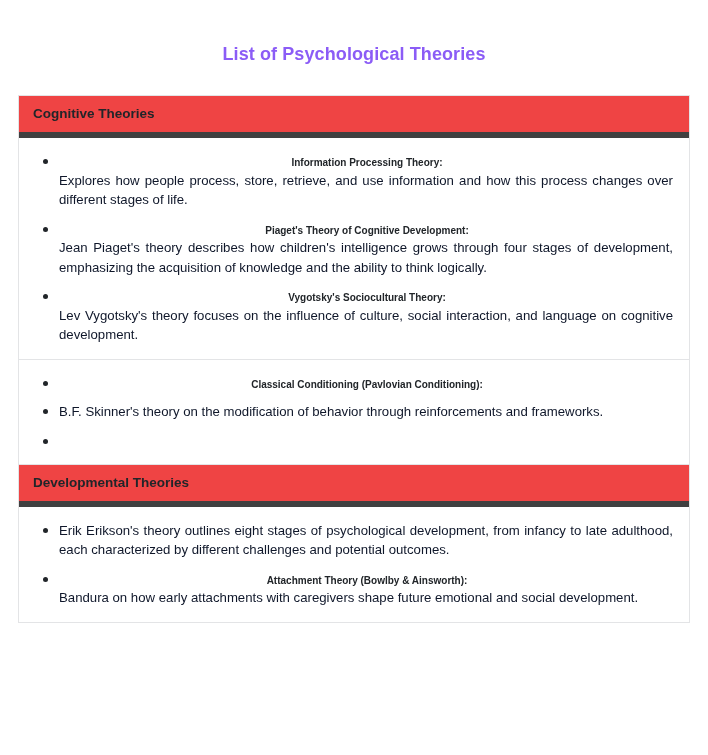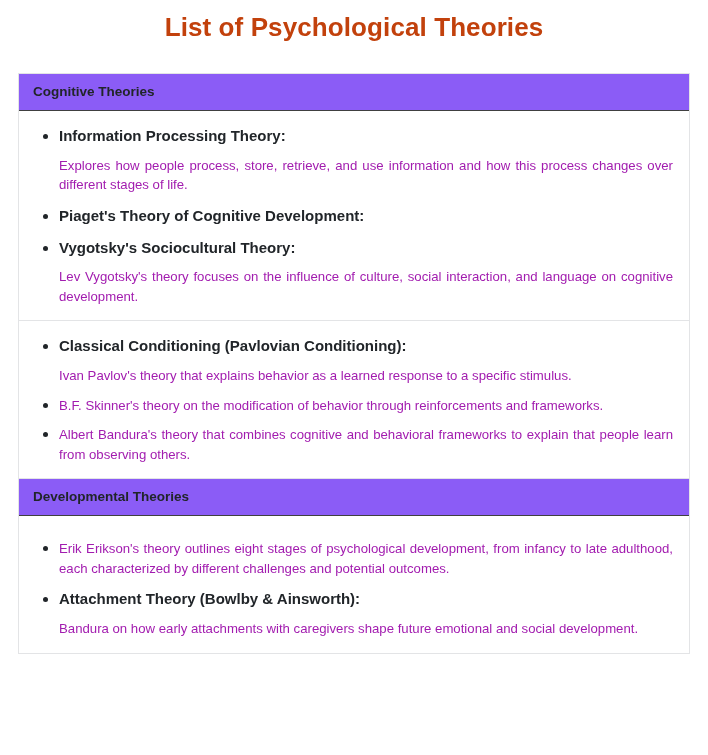--- a/index.html
+++ b/index.html
@@ -14,37 +14,37 @@
     color: #212529;
     -webkit-font-smoothing: antialiased;
   }
   .page {
     width: 708px;
     box-sizing: border-box;
     padding: 0 18px;
   }
   .page-title {
     text-align: center;
-    font-size: 26px;
+    font-size: 18px;
     font-weight: bold;
-    color: #c2410c;
-    margin: 12px 0 30px 0;
+    color: #8b5cf6;
+    margin: 44px 0 30px 0;
     letter-spacing: 0.1px;
   }
   .section {
     border: 1px solid #e3e4e6;
     border-bottom: none;
     background: #ffffff;
   }
   .section:last-of-type {
     border-bottom: 1px solid #e3e4e6;
   }
   .section-header {
-    background: #8b5cf6;
-    border-bottom: 1px solid #404040;
+    background: #ef4444;
+    border-bottom: 6px solid #404040;
     padding: 10px 14px 11px 14px;
     font-size: 13.5px;
     font-weight: bold;
     color: #212529;
   }
   .section-body {
     padding: 14px 14px 14px 14px;
   }
   ul.theory-list {
     margin: 0;
@@ -54,72 +54,71 @@
   ul.theory-list > li {
     margin: 0 0 10px 0;
     padding: 0;
   }
   ul.theory-list > li:last-child {
     margin-bottom: 0;
   }
   .theory-name {
     display: block;
     font-weight: bold;
-    font-size: 15px;
+    font-size: 10px;
     color: #212529;
     line-height: 1.45;
+    text-align: center;
   }
   .theory-desc {
     display: block;
     font-size: 13.2px;
-    color: #a21caf;
+    color: #0f172a;
     line-height: 1.48;
     text-align: justify;
     padding-right: 2px;
-    margin-top: 9px;
   }
 </style>
 </head>
 <body>
 
 <div class="page">
 
   <h1 class="page-title">List of Psychological Theories</h1>
 
   <div class="section">
     <div class="section-header">Cognitive Theories</div>
     <div class="section-body">
       <ul class="theory-list">
         <li>
           <span class="theory-name">Information Processing Theory:</span>
           <span class="theory-desc">Explores how people process, store, retrieve, and use information and how this process changes over different stages of life.</span>
         </li>
         <li>
           <span class="theory-name">Piaget's Theory of Cognitive Development:</span>
+          <span class="theory-desc">Jean Piaget's theory describes how children's intelligence grows through four stages of development, emphasizing the acquisition of knowledge and the ability to think logically.</span>
         </li>
         <li>
           <span class="theory-name">Vygotsky's Sociocultural Theory:</span>
           <span class="theory-desc">Lev Vygotsky's theory focuses on the influence of culture, social interaction, and language on cognitive development.</span>
         </li>
       </ul>
     </div>
   </div>
 
   <div class="section">
     <div class="section-body">
       <ul class="theory-list">
         <li>
           <span class="theory-name">Classical Conditioning (Pavlovian Conditioning):</span>
-          <span class="theory-desc">Ivan Pavlov's theory that explains behavior as a learned response to a specific stimulus.</span>
         </li>
         <li>
           <span class="theory-desc">B.F. Skinner's theory on the modification of behavior through reinforcements and frameworks.</span>
         </li>
         <li>
-          <span class="theory-desc">Albert Bandura's theory that combines cognitive and behavioral frameworks to explain that people learn from observing others.</span>
         </li>
       </ul>
     </div>
   </div>
 
   <div class="section">
     <div class="section-header">Developmental Theories</div>
     <div class="section-body">
       <ul class="theory-list">
         <li>

